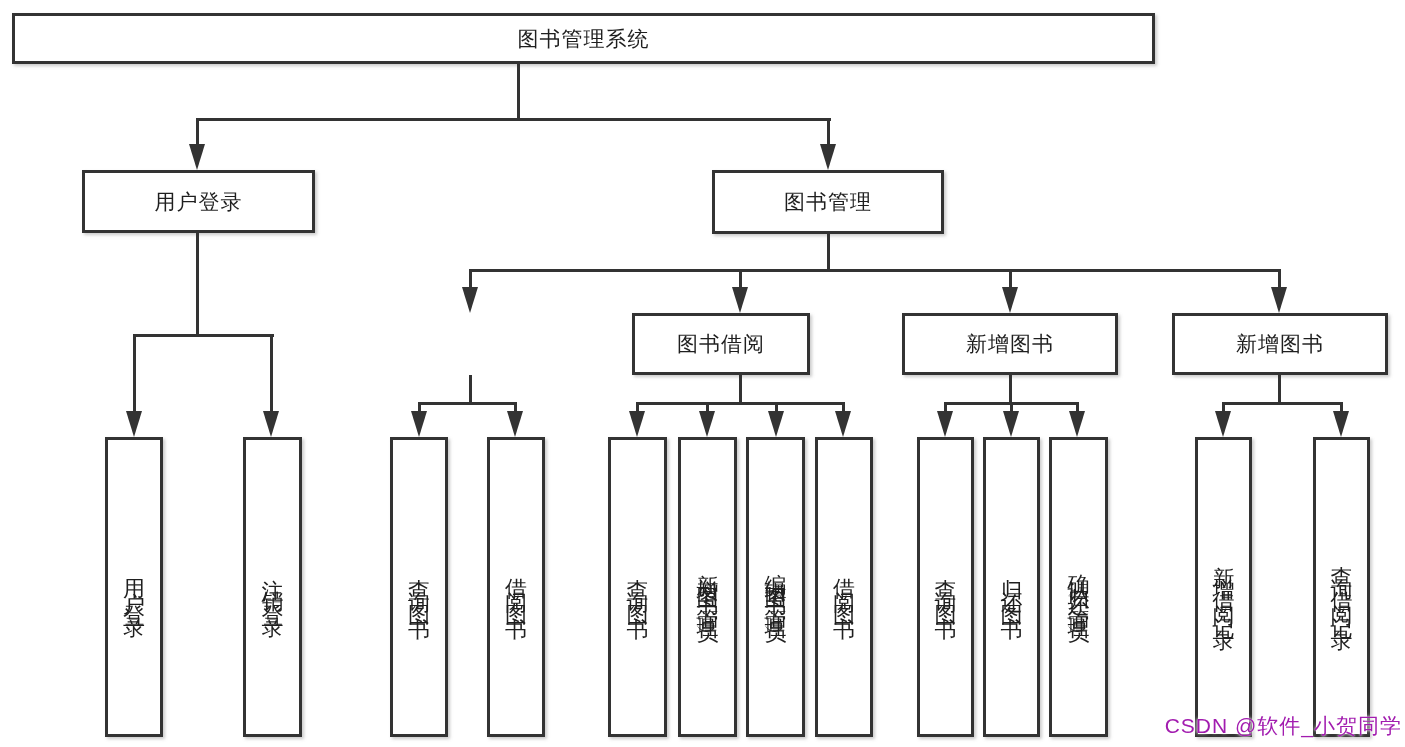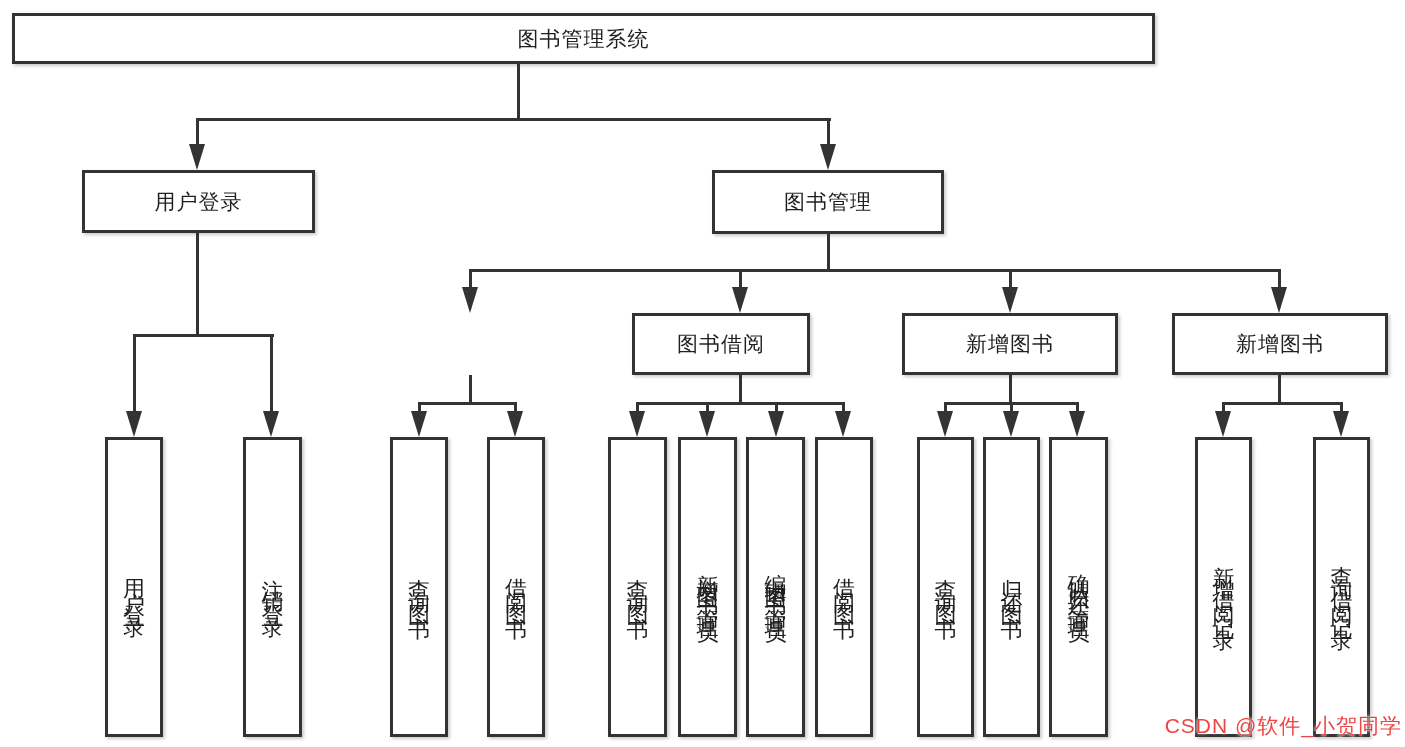--- a/index.html
+++ b/index.html
@@ -35,21 +35,21 @@
     border-right:8px solid transparent;
     border-top:26px solid #333333;
   }
 
   .watermark {
     position:absolute;
     top:712px;
     right:3px;
     font-size:21px;
     letter-spacing:1px;
-    color:#ef4444;
+    color:#a21caf;
     text-shadow:0 0 2px #ffffff, 0 0 4px #ffffff;
     white-space:nowrap;
     z-index:5;
   }
 </style>
 </head>
 <body>
 
 <div class="canvas">
 

